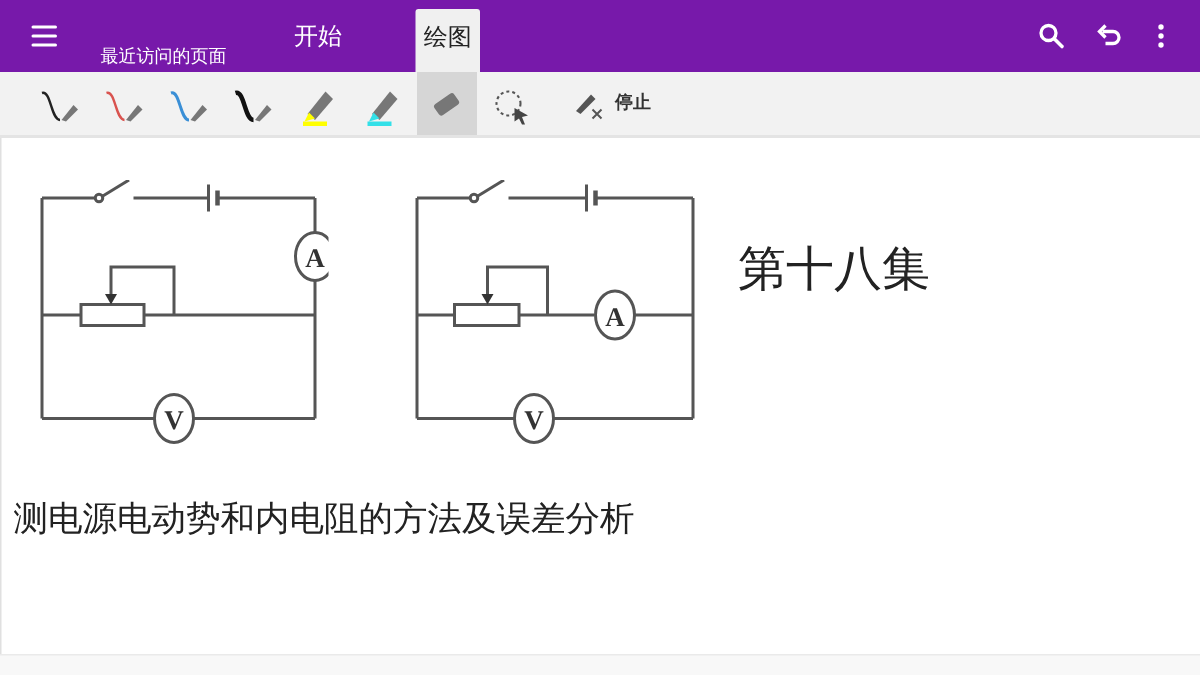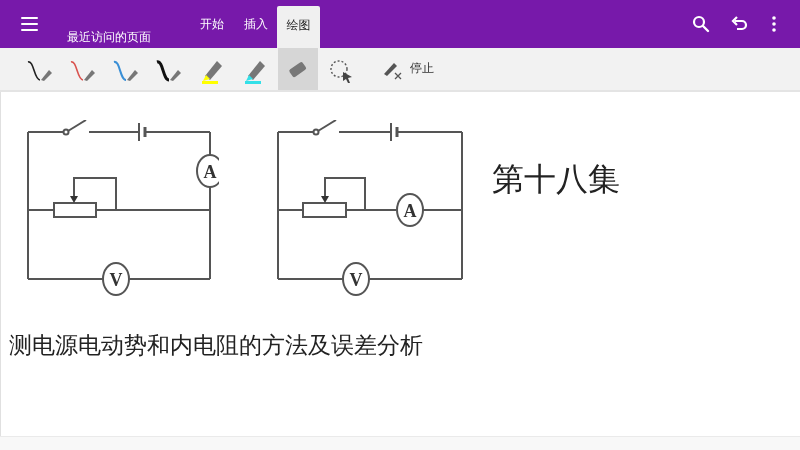--- a/index.html
+++ b/index.html
@@ -1,24 +1,24 @@
 <!DOCTYPE html>
 <html><head>
 <meta charset="utf-8">
 <style>
   html, body { margin:0; padding:0; }
   body { width:800px; height:450px; overflow:hidden; background:#ffffff; font-family:"DejaVu Sans", sans-serif; position:relative; }
   .topbar { position:absolute; left:0; top:0; width:800px; height:48px; background:#7719aa; color:#fff; }
   .menu-btn { position:absolute; left:18px; top:12px; width:24px; height:24px; cursor:pointer; }
   .menu-btn span { position:absolute; left:3px; width:17px; height:2px; background:#fff; border-radius:1px; }
   .app-title { position:absolute; left:67px; top:27px; font-size:12px; line-height:20px; color:#fff; white-space:nowrap; }
-  .tab { position:absolute; top:0; height:48px; font-size:12px; line-height:48px; color:#fff; text-align:center; cursor:pointer; }
+  .tab { position:absolute; top:0; height:48px; font-size:16px; line-height:48px; color:#fff; text-align:center; cursor:pointer; }
   .tab.active { background:#f0f0f0; color:#222; top:6px; height:46px; line-height:38px; border-radius:2px 2px 0 0; }
   .top-icon { position:absolute; top:12px; width:24px; height:24px; cursor:pointer; }
-  .toolbar { position:absolute; left:0; top:48px; width:800px; height:42px; background:#f2f2f2; border-bottom:2px solid #e4e4e4; }
+  .toolbar { position:absolute; left:0; top:48px; width:800px; height:42px; background:#f2f2f2; border-bottom:2px solid #e4e4e4;font-weight:bold; }
   .tool { position:absolute; top:2px; width:40px; height:40px; cursor:pointer; }
   .tool.selected { background:#d6d6d6; top:0; height:42px; }
   .tool svg { position:absolute; left:5px; top:6px; }
   .stop-btn { position:absolute; left:380px; top:8px; height:26px; cursor:pointer; }
   .stop-label { position:absolute; left:30px; top:4px; font-size:12px; color:#333; white-space:nowrap; }
   .canvas { position:absolute; left:0; top:92px; width:800px; height:344px; background:#fff; border-left:1px solid #e0e0e0; }
   .bottom-strip { position:absolute; left:0; top:436px; width:800px; height:14px; background:#f8f8f8; border-top:1px solid #eaeaea; }
   .circuit { position:absolute; }
   .episode { position:absolute; left:492px; top:158px; font-size:32px; color:#222; white-space:nowrap; }
   .subject { position:absolute; left:9px; top:330px; font-size:23px; color:#222; white-space:nowrap; }
@@ -28,21 +28,20 @@
 
 <div class="topbar">
   <div class="menu-btn">
     <span style="top:5px"></span>
       <span style="top:11px"></span>
       <span style="top:17px"></span>
   </div>
   <div class="app-title">最近访问的页面</div>
 
   <div class="tab" style="left:193px;width:38px;">开始</div>
-  <div class="tab" style="left:237px;width:38px;">插入</div>
   <div class="tab active" style="left:277px;width:43px;">绘图</div>
 
   <div class="top-icon" style="left:689px;">
     <svg width="24" height="24" viewBox="0 0 24 24">
         <circle cx="10" cy="10" r="5" fill="none" stroke="#fff" stroke-width="2.2"></circle>
         <line x1="14" y1="14" x2="19" y2="19" stroke="#fff" stroke-width="2.4" stroke-linecap="round"></line>
       </svg>
   </div>
   <div class="top-icon" style="left:728px;">
     <svg width="24" height="24" viewBox="0 0 24 24">

